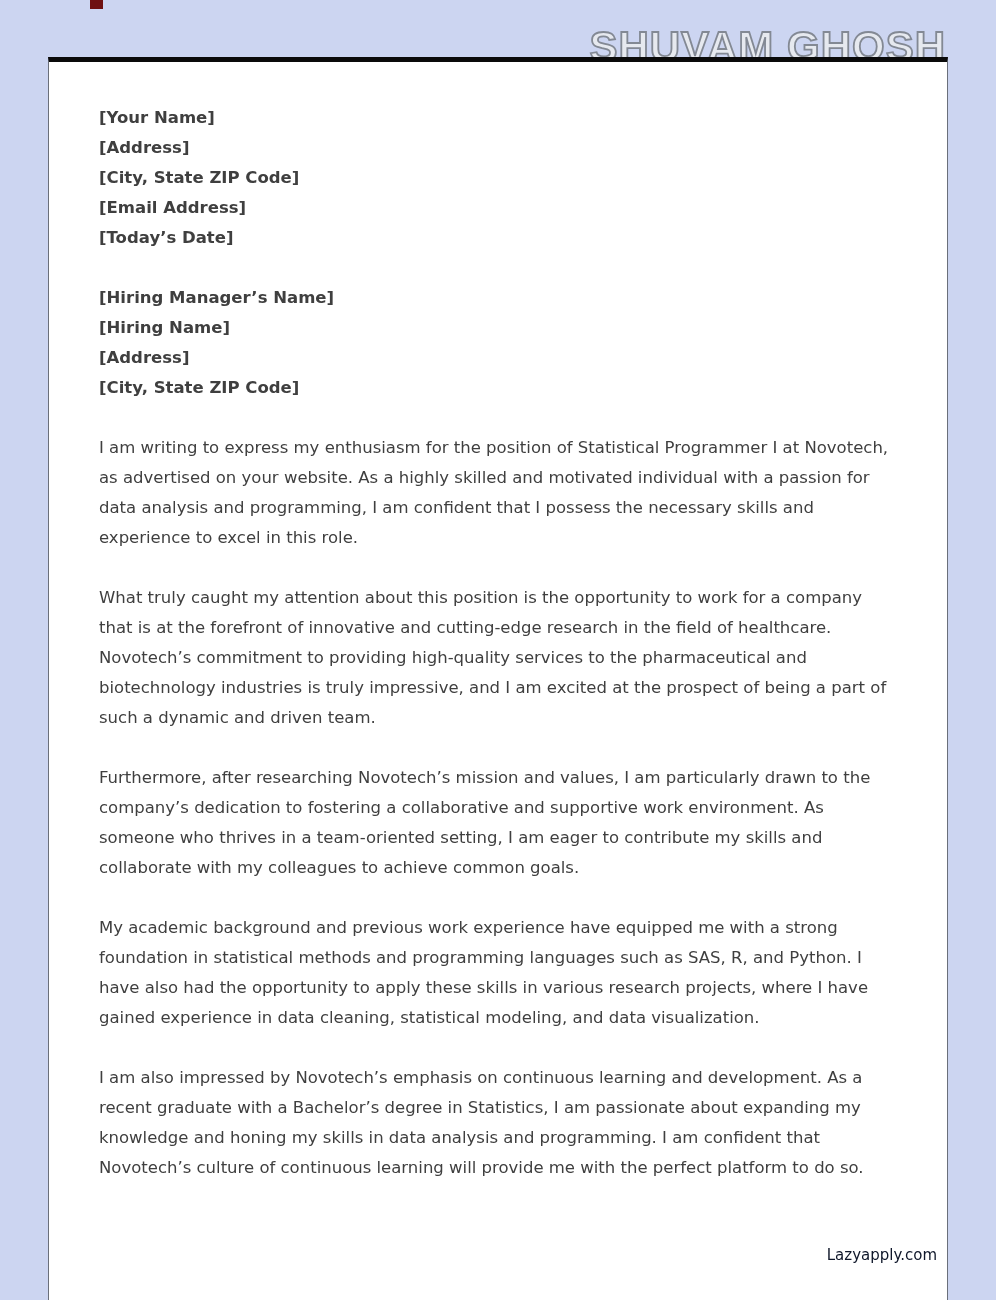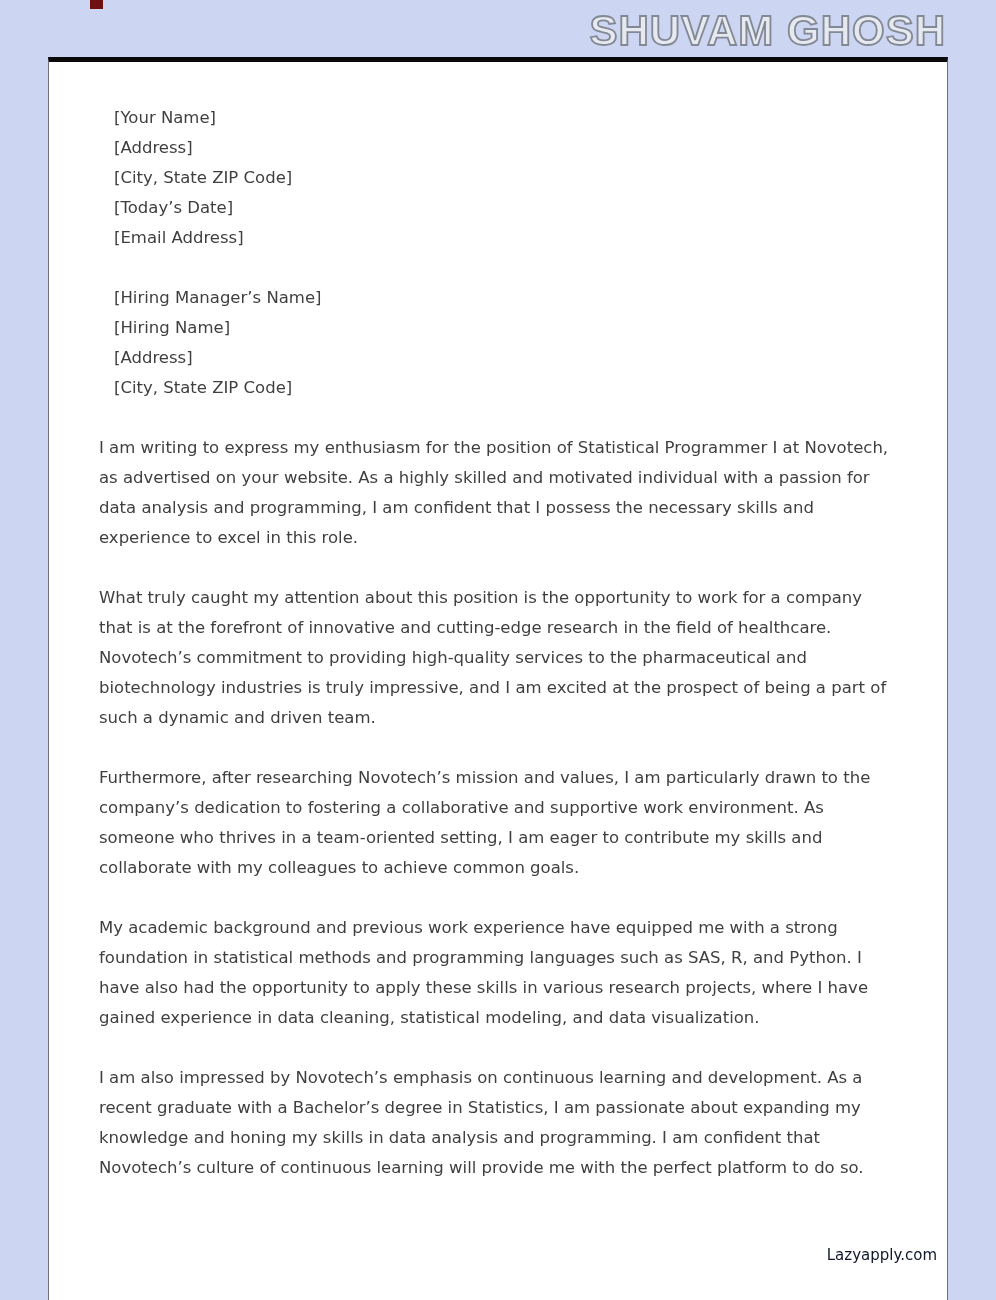--- a/index.html
+++ b/index.html
@@ -22,21 +22,21 @@
   .red-mark {
     position: absolute;
     left: 90px;
     top: 0;
     width: 13px;
     height: 9px;
     background: #6e1012;
   }
   .header {
     position: absolute;
-    top: 0;
+    top: 16px;
     left: 0;
     right: 0;
     height: 63px;
   }
   .header-name {
     position: absolute;
     right: 50px;
     top: 10px;
     font-family: "Liberation Sans", sans-serif;
     font-weight: 700;
@@ -61,21 +61,22 @@
     box-sizing: border-box;
     padding: 41px 52px 0 50px;
     color: #3f3f3f;
   }
   .line {
     font-size: 16.5px;
     line-height: 30px;
     white-space: pre-wrap;
   }
   .address-block {
-    margin: 0 0 30px 15px;
+    margin: 0 0 30px 0;
+    font-weight: bold;
   }
   .page p {
     margin: 0 0 30px 0;
     font-size: 16.5px;
     line-height: 30px;
   }
   .watermark {
     position: absolute;
     right: 59px;
     top: 1246px;
@@ -94,22 +95,22 @@
   <div class="header">
     <div class="header-name">SHUVAM GHOSH</div>
   </div>
 
   <div class="page">
 
     <div class="address-block">
       <div class="line">[Your Name]</div>
       <div class="line">[Address]</div>
       <div class="line">[City, State ZIP Code]</div>
+      <div class="line">[Email Address]</div>
       <div class="line">[Today’s Date]</div>
-      <div class="line">[Email Address]</div>
     </div>
 
     <div class="address-block">
       <div class="line">[Hiring Manager’s Name]</div>
       <div class="line">[Hiring Name]</div>
       <div class="line">[Address]</div>
       <div class="line">[City, State ZIP Code]</div>
     </div>
 
 

